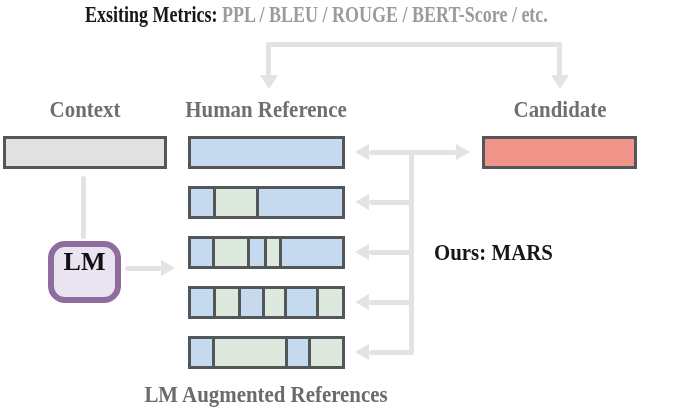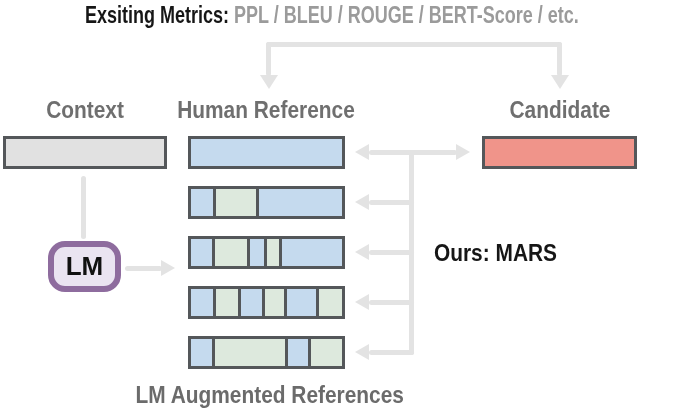--- a/index.html
+++ b/index.html
@@ -3,44 +3,44 @@
 <meta charset="utf-8">
 <style>
   :root{
     --border:#54575a; --blue:#c5daee; --green:#dde9dd; --salmon:#f0948a;
     --gray_fill:#e1e1e1; --line:#e3e3e3; --purple:#8e6c9e; --lavender:#eae4f1;
     --label:#6f6f6f; --metrics:#9b9b9b; --black:#161616;
   }
   html,body{margin:0;padding:0;background:#fff;}
   #figure{
     position:relative; width:680px; height:417px; background:#ffffff;
-    font-family:Liberation Sans, sans-serif; overflow:hidden;
+    font-family:Liberation Serif, serif; overflow:hidden;
   }
   .abs{position:absolute;}
   .cond{font-weight:bold; white-space:nowrap;}
   .title{top:1px; left:85px; font-size:24px; transform:scaleX(0.75); transform-origin:0 50%; color:var(--black);}
   .title .metrics{color:var(--metrics);}
   .lbl{font-size:24px; color:var(--label); text-align:center; transform:scaleX(0.87); transform-origin:50% 50%;}
   .ours{top:239px; left:434px; font-size:24px; color:var(--black); transform:scaleX(0.87); transform-origin:0 50%;}
   .caption{top:381px; left:116px; width:300px; font-size:24px; color:#6b6b6b; text-align:center; transform:scaleX(0.87); transform-origin:50% 50%;}
 
   .gline{background:var(--line); border-radius:3px;}
   .ah{width:0;height:0;}
   .ah-down{border-left:9px solid transparent;border-right:9px solid transparent;border-top:14px solid var(--line);}
   .ah-left{border-top:8px solid transparent;border-bottom:8px solid transparent;border-right:14px solid var(--line);}
   .ah-right{border-top:8px solid transparent;border-bottom:8px solid transparent;border-left:14px solid var(--line);}
 
   .bar{box-sizing:border-box; border:3px solid var(--border); display:flex; align-items:stretch; background:#fff;}
   .bar .seg{height:100%;}
   .r{left:188px; width:157px; height:33px;}
 
   .lm-box{
-    box-sizing:border-box; left:48px; top:241px; width:73px; height:51px;
+    box-sizing:border-box; left:48px; top:241px; width:73px; height:62px;
     background:var(--lavender); border:6px solid var(--purple); border-radius:17px;
-    display:flex; align-items:center; justify-content:center;
+    display:flex; justify-content:center;
     font-weight:bold; font-size:26px; color:#111;
   }
 </style>
 </head>
 <body>
 
 <div id="figure">
 
   <div class="abs cond title">
     <span>Exsiting Metrics:</span>

